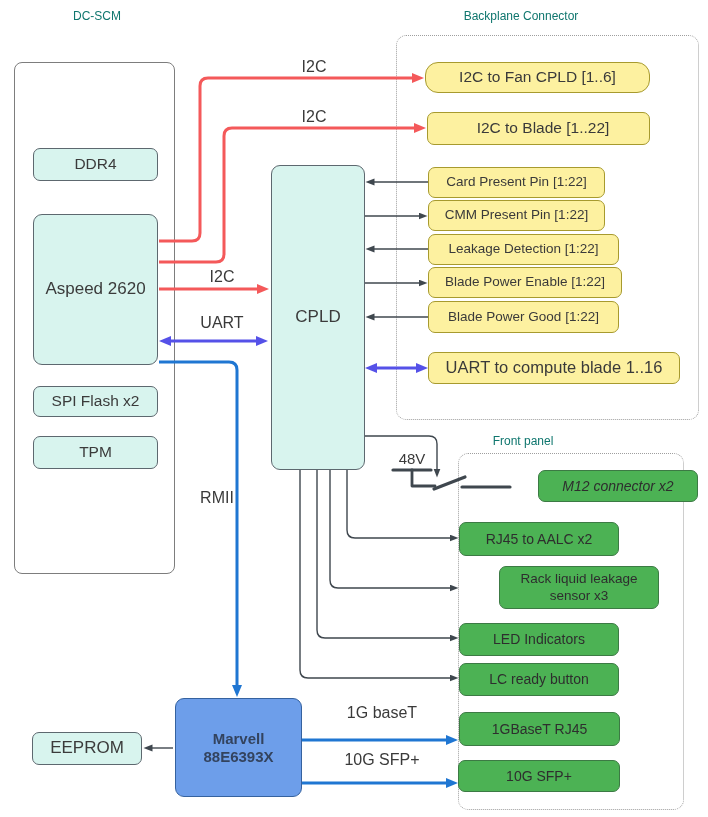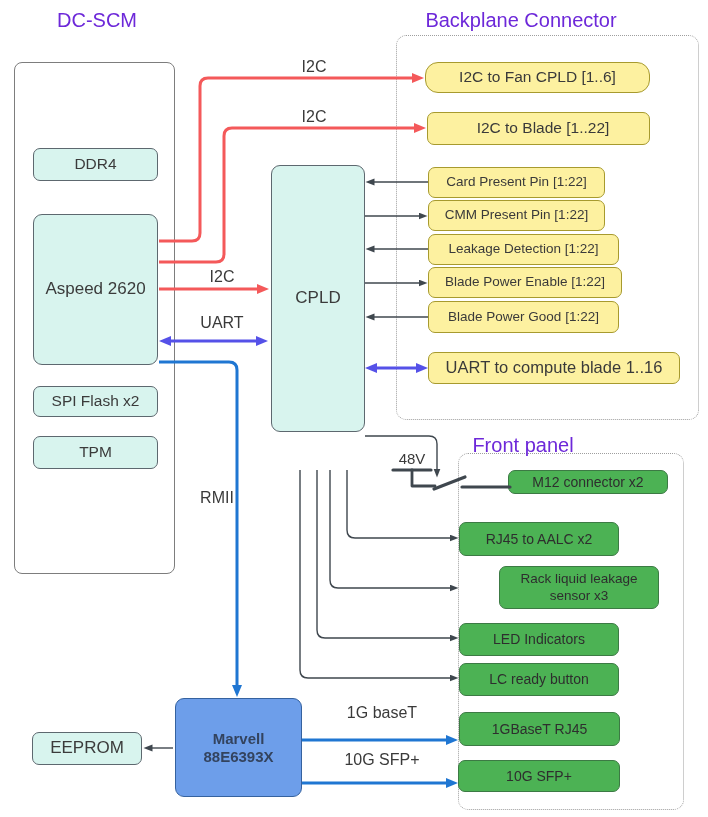--- a/index.html
+++ b/index.html
@@ -1,21 +1,21 @@
 <!DOCTYPE html>
 <html><head>
 <meta charset="utf-8">
 <style>
   html,body{margin:0;padding:0;background:#ffffff;}
   #canvas{
     position:relative;width:708px;height:817px;background:#ffffff;
     font-family:"Liberation Sans", sans-serif;color:#3b3b3b;overflow:hidden;
   }
   .abs{position:absolute;}
-  .title{font-size:20px;color:#6d28d9;text-align:center;z-index:6;}
+  .title{font-size:12px;color:#0f766e;text-align:center;z-index:6;}
   .container{position:absolute;background:#ffffff;z-index:1;}
   .solid-container{border:1.5px solid #7d7d7d;border-radius:8px;}
   .dotted-container{border:1.6px dotted #9e9e9e;border-radius:10px;background:transparent;}
   .box{
     position:absolute;display:flex;align-items:center;justify-content:center;
     text-align:center;border-radius:7px;z-index:2;font-size:15px;line-height:1.2;
     padding:1px 6px;box-sizing:border-box;
   }
   .cyan{background:#d8f4ee;border:1.3px solid #5d686f;}
   .yellow{background:#fdf1a0;border:1.3px solid #a79a2e;color:#3a3a3a;}
@@ -39,32 +39,32 @@
 
   <div class="container solid-container" style="left:14px;top:62px;width:159px;height:510px;"></div>
   <div class="container dotted-container" style="left:396px;top:35px;width:301px;height:383px;"></div>
   <div class="container dotted-container" style="left:458px;top:453px;width:224px;height:355px;"></div>
 
   <div class="box cyan md" style="left:33px;top:148px;width:125px;height:33px;">DDR4</div>
   <div class="box cyan lg" style="left:33px;top:214px;width:125px;height:151px;border-radius:9px;">Aspeed 2620</div>
   <div class="box cyan md" style="left:33px;top:386px;width:125px;height:31px;">SPI Flash x2</div>
   <div class="box cyan md" style="left:33px;top:436px;width:125px;height:33px;">TPM</div>
 
-  <div class="box cyan lg" style="left:271px;top:165px;width:94px;height:267px;border-radius:9px;">CPLD</div>
+  <div class="box cyan lg" style="left:271px;top:165px;width:94px;height:305px;border-radius:9px;">CPLD</div>
 
   <div class="box yellow md" style="left:425px;top:62px;width:225px;height:31px;border-radius:13px;">I2C to Fan CPLD [1..6]</div>
   <div class="box yellow md" style="left:427px;top:112px;width:223px;height:33px;padding-left:15px;">I2C to Blade [1..22]</div>
   <div class="box yellow sm" style="left:428px;top:167px;width:177px;height:31px;">Card Present Pin [1:22]</div>
   <div class="box yellow sm" style="left:428px;top:200px;width:177px;height:31px;">CMM Present Pin [1:22]</div>
   <div class="box yellow sm" style="left:428px;top:234px;width:191px;height:31px;">Leakage Detection [1:22]</div>
   <div class="box yellow sm" style="left:428px;top:267px;width:194px;height:31px;">Blade Power Enable [1:22]</div>
   <div class="box yellow sm" style="left:428px;top:301px;width:191px;height:32px;">Blade Power Good [1:22]</div>
   <div class="box yellow xmd" style="left:428px;top:352px;width:252px;height:32px;">UART to compute blade 1..16</div>
 
-  <div class="box green" style="left:508px;top:470px;width:160px;height:24px;font-size:14px;">M12 connector x2</div>
+  <div class="box green" style="left:538px;top:470px;width:160px;height:32px;font-size:14px;font-style:italic;">M12 connector x2</div>
   <div class="box green" style="left:459px;top:522px;width:160px;height:34px;font-size:14px;">RJ45 to AALC x2</div>
   <div class="box green sm" style="left:459px;top:566px;width:160px;height:43px;padding:2px 14px;margin-left:40px;">Rack liquid leakage sensor x3</div>
   <div class="box green" style="left:459px;top:623px;width:160px;height:33px;font-size:14px;">LED Indicators</div>
   <div class="box green" style="left:459px;top:663px;width:160px;height:33px;font-size:14px;">LC ready button</div>
   <div class="box green" style="left:459px;top:712px;width:161px;height:34px;font-size:14px;">1GBaseT RJ45</div>
   <div class="box green" style="left:458px;top:760px;width:162px;height:32px;font-size:14px;">10G SFP+</div>
 
   <div class="box blueblk" style="left:175px;top:698px;width:127px;height:99px;">
     <div>
       <div>Marvell</div>

